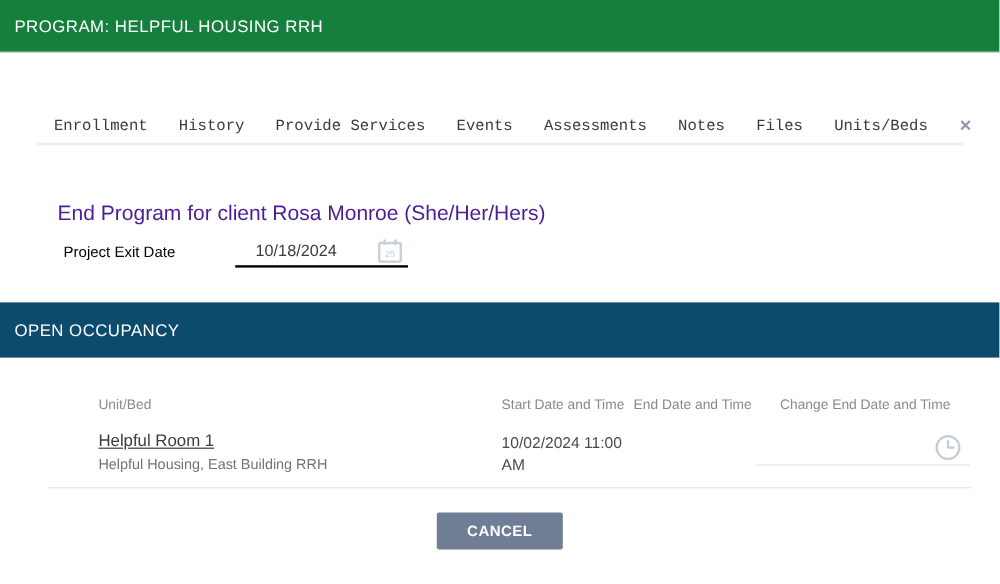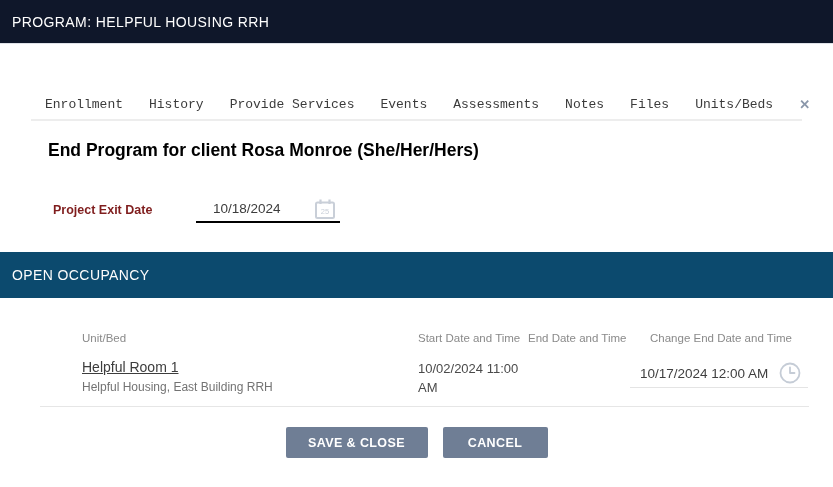--- a/index.html
+++ b/index.html
@@ -8,21 +8,21 @@
     position: relative;
     font-family: "Liberation Sans", sans-serif;
     background: #ffffff;
     overflow: hidden;
     color: #3d3d3d;
   }
 
   
   .top-bar {
     position: absolute; top: 0; left: 0; right: 0; height: 44px;
-    background: #0f172a;
+    background: #15803d;
     border-bottom: 1px solid #dfe2e8;
     display: flex; align-items: center;
     padding: 0 12px;
   }
   .top-bar-title {
     color: #ffffff; font-size: 14px; letter-spacing: 0.4px;
   }
 
   
   .tab-bar {
@@ -37,26 +37,26 @@
   }
   .exit-btn {
     margin-left: auto; margin-right: 13px;
     display: flex; align-items: center; cursor: pointer;
   }
   .exit-x { color: #8a97aa; font-size: 13px; margin-right: 6px; font-weight: bold; }
   .exit-label { font-size: 11px; color: #4c1d95; margin-left: 44px; }
 
   
   .page-heading {
-    position: absolute; left: 48px; top: 140px;
-    font-size: 17.5px; color: #000000; font-weight: bold;
+    position: absolute; left: 48px; top: 167px;
+    font-size: 17.5px; color: #4c1d95;
   }
   .exit-date-label {
     position: absolute; left: 53px; top: 203px;
-    font-size: 12.5px; font-weight: bold; color: #7f1d1d;
+    font-size: 12.5px; font-weight: normal; color: #000000;
   }
   .date-input {
     position: absolute; left: 196px; top: 196px; width: 144px; height: 27px;
     border-bottom: 2px solid #000000;
     display: flex; align-items: center;
     cursor: text;
   }
   .date-input .date-text {
     font-size: 13.5px; color: #3c3c3c; padding-left: 17px;
   }
@@ -175,29 +175,27 @@
   <span class="col-head col-start">Start Date and Time</span>
   <span class="col-head col-end">End Date and Time</span>
   <span class="col-head col-change">Change End Date and Time</span>
 
   <div>
     <div class="cell-unit-name">Helpful Room 1</div>
     <div class="cell-unit-detail">Helpful Housing, East Building RRH</div>
     <div class="cell-start">10/02/2024 11:00 AM</div>
     <div class="cell-end"></div>
     <div class="change-input">
-      <span class="change-text">10/17/2024 12:00 AM</span>
       <span class="clock-icon">
         <svg width="24" height="24" viewBox="0 0 24 24">
           <circle cx="12" cy="12" r="9.5" fill="none" stroke="#c5ccd6" stroke-width="1.8"></circle>
           <path d="M12 6.5 V12 H16.5" fill="none" stroke="#c5ccd6" stroke-width="1.8" stroke-linecap="round" stroke-linejoin="round"></path>
         </svg>
       </span>
     </div>
   </div>
 
   <div class="row-divider"></div>
 </div>
 
 <div class="actions">
-  <button class="btn btn-save">SAVE &amp; CLOSE</button>
   <button class="btn btn-cancel">CANCEL</button>
 </div>
 
 </body></html>

